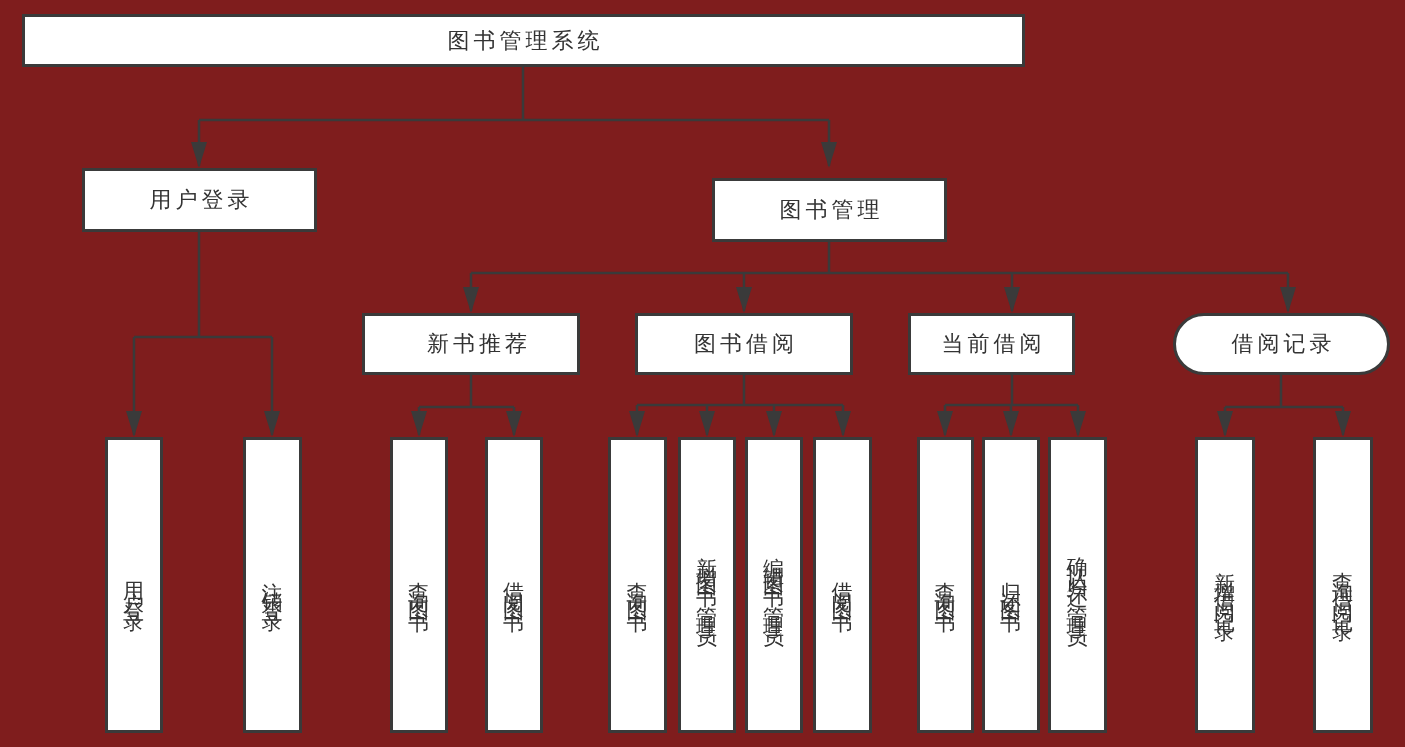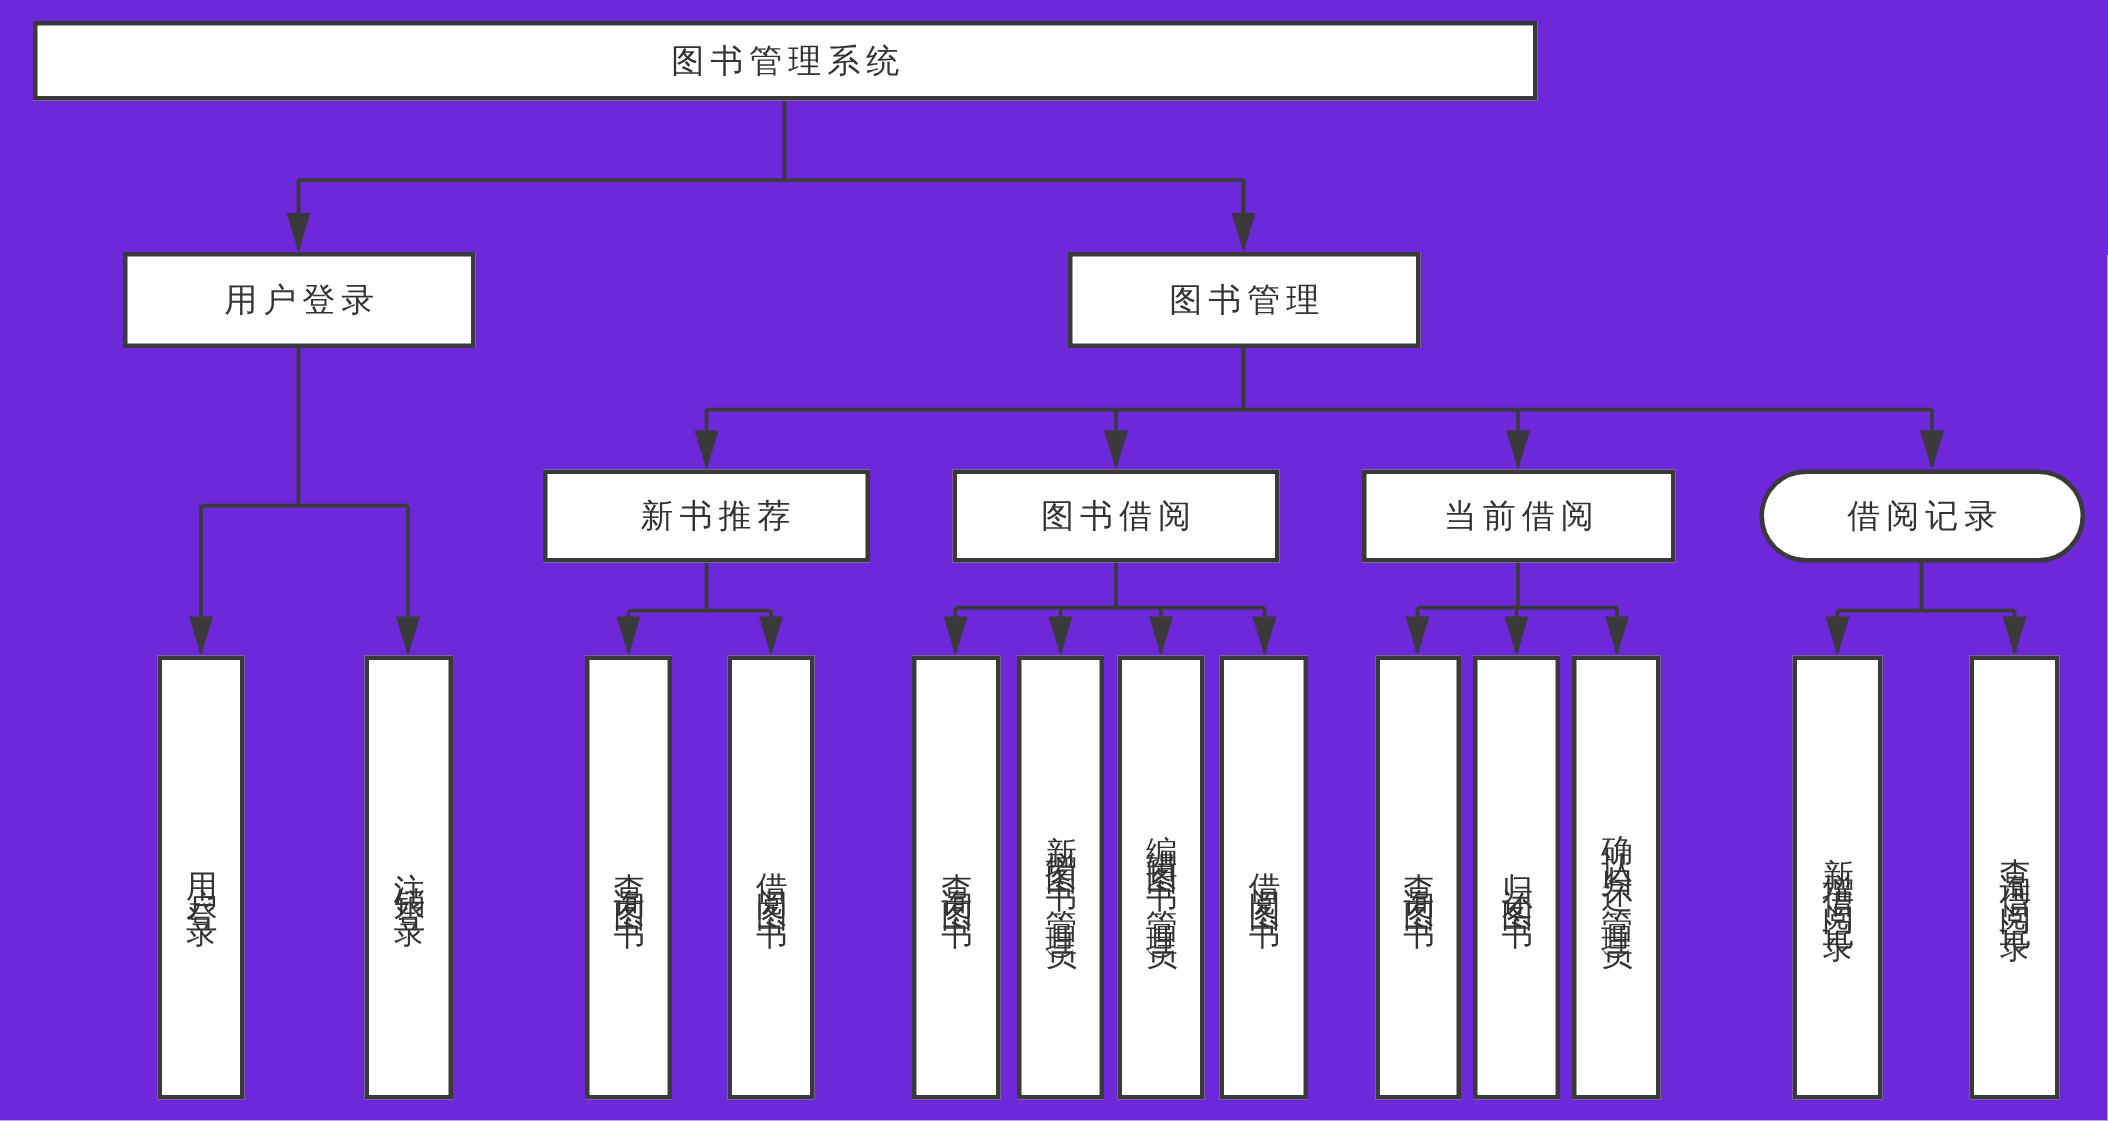--- a/index.html
+++ b/index.html
@@ -1,19 +1,19 @@
 <!DOCTYPE html>
 <html><head>
 <meta charset="utf-8">
 <style>
   html,body{margin:0;padding:0;background:#ffffff;}
   .canvas{
     position:relative;
     width:1405px;height:747px;
-    background:#6d28d9;
+    background:#7f1d1d;
     font-family:"Liberation Sans", sans-serif;
     overflow:hidden;
   }
   .connectors{position:absolute;left:0;top:0;width:1405px;height:747px;}
   .box{
     position:absolute;
     box-sizing:border-box;
     border:3px solid #3a3a3a;
     background:#ffffff;
     display:flex;align-items:center;justify-content:center;
@@ -92,31 +92,31 @@
     </g>
   </svg>
 
   <div class="box" style="left:22px;top:14px;width:1003px;height:53px;">
     <span class="lbl">图书管理系统</span>
   </div>
 
   <div class="box" style="left:82px;top:168px;width:235px;height:64px;">
     <span class="lbl">用户登录</span>
   </div>
-  <div class="box" style="left:712px;top:168px;width:235px;height:64px;">
+  <div class="box" style="left:712px;top:178px;width:235px;height:64px;">
     <span class="lbl">图书管理</span>
   </div>
 
   <div class="box" style="left:362px;top:313px;width:218px;height:62px;padding-left:12px;">
     <span class="lbl">新书推荐</span>
   </div>
   <div class="box" style="left:635px;top:313px;width:218px;height:62px;font-family:Liberation Serif, serif;">
     <span class="lbl">图书借阅</span>
   </div>
-  <div class="box" style="left:908px;top:313px;width:209px;height:62px;">
+  <div class="box" style="left:908px;top:313px;width:167px;height:62px;">
     <span class="lbl">当前借阅</span>
   </div>
   <div class="box" style="left:1173px;top:313px;width:217px;height:62px;border-radius:31px;">
     <span class="lbl">借阅记录</span>
   </div>
 
   <div class="leaf" style="left:105px;width:58px;">
     <span class="vlbl">用户登录</span>
   </div>
   <div class="leaf" style="left:243px;width:59px;">

